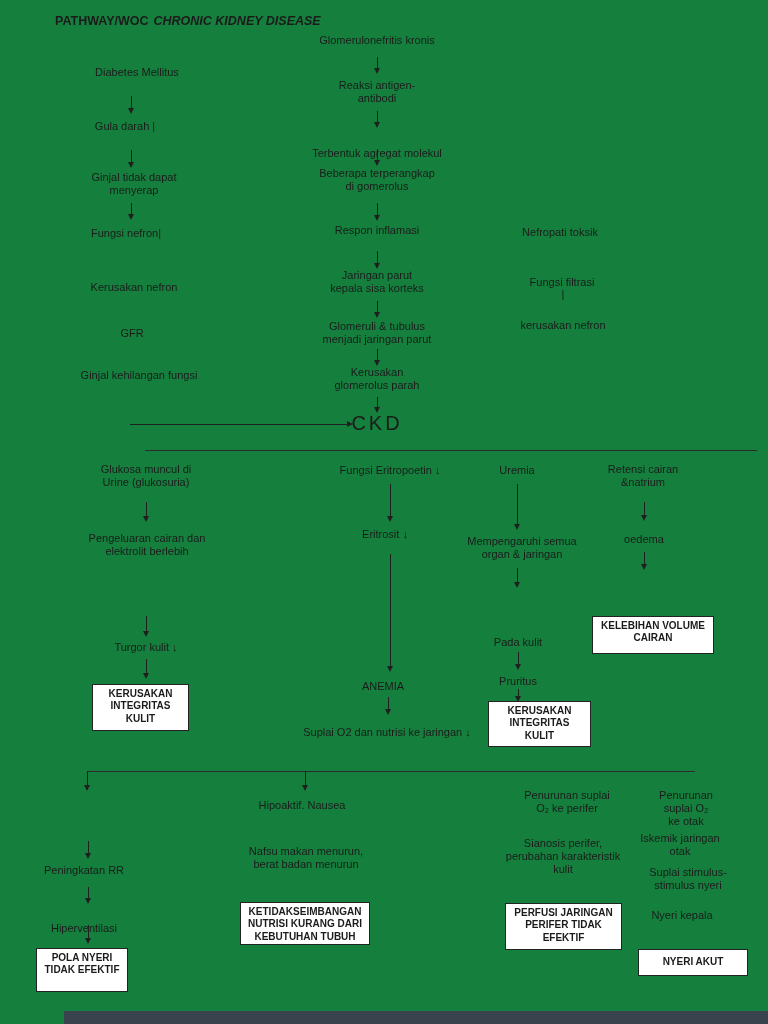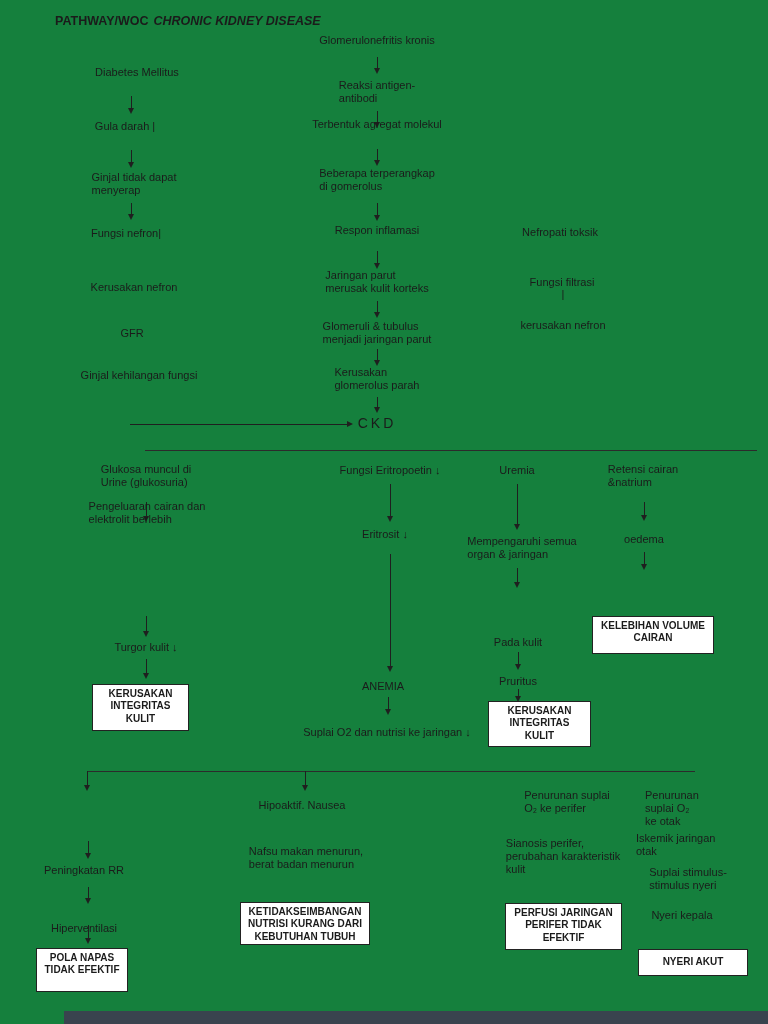--- a/index.html
+++ b/index.html
@@ -1,22 +1,22 @@
 <!DOCTYPE html>
 <html><head>
 <meta charset="utf-8">
 <style>
   html,body{margin:0;padding:0;background:#ffffff;}
   #page{position:relative;width:768px;height:1024px;background:#15803d;overflow:hidden;
         font-family:Liberation Sans, sans-serif;color:#1b1b1b;}
   #doc-title{position:absolute;left:55px;top:14px;font-size:12.5px;font-weight:bold;white-space:nowrap;}
   #doc-title .it{font-style:italic;margin-left:5px;}
-  .node{position:absolute;transform:translateX(-50%);text-align:left;font-size:11px;
+  .node{position:absolute;transform:translateX(-50%);text-align:center;font-size:11px;
         line-height:12.8px;white-space:pre-line;}
-  .ckd{font-size:14px;letter-spacing:3px;line-height:20px;}
+  .ckd{font-size:20px;letter-spacing:3px;line-height:20px;}
   .dx-box{position:absolute;border:1.6px solid #222;background:#fff;font-weight:bold;
           font-size:10px;line-height:12.4px;text-align:center;white-space:pre-line;
           box-sizing:border-box;padding-top:3px;}
   .varr{position:absolute;width:0;border-left:1.4px solid #1f1f1f;}
   .varr::after{content:"";position:absolute;bottom:-6px;left:-4.1px;width:0;height:0;
           border:3.4px solid transparent;border-top:6px solid #1f1f1f;border-bottom:none;}
   .harr{position:absolute;height:0;border-top:1.4px solid #1f1f1f;}
   .harr::after{content:"";position:absolute;right:-6px;top:-4.1px;width:0;height:0;
           border:3.4px solid transparent;border-left:6px solid #1f1f1f;border-right:none;}
   .hline{position:absolute;height:0;border-top:1.4px solid #2b2b2b;}
@@ -41,50 +41,50 @@
   <div class="node" style="left:126px;top:227px">Fungsi nefron|</div>
   <div class="node" style="left:134px;top:281px">Kerusakan nefron</div>
   <div class="node" style="left:132px;top:327px">GFR</div>
   <div class="node" style="left:139px;top:369px">Ginjal kehilangan fungsi</div>
 
   <div class="node" style="left:377px;top:34px">Glomerulonefritis kronis</div>
   <div class="varr" style="left:377px;top:57px;height:11px"></div>
   <div class="node" style="left:377px;top:79px">Reaksi antigen-
 antibodi</div>
   <div class="varr" style="left:377px;top:111px;height:11px"></div>
-  <div class="node" style="left:377px;top:118px">Terbentuk agregat molekul</div>
+  <div class="node" style="left:377px;top:147px">Terbentuk agregat molekul</div>
   <div class="varr" style="left:377px;top:149px;height:11px"></div>
   <div class="node" style="left:377px;top:167px">Beberapa terperangkap
 di gomerolus</div>
   <div class="varr" style="left:377px;top:203px;height:12px"></div>
   <div class="node" style="left:377px;top:224px">Respon inflamasi</div>
   <div class="varr" style="left:377px;top:251px;height:12px"></div>
   <div class="node" style="left:377px;top:269px">Jaringan parut
-merusak kulit korteks</div>
+kepala sisa korteks</div>
   <div class="varr" style="left:377px;top:301px;height:11px"></div>
   <div class="node" style="left:377px;top:320px">Glomeruli &amp; tubulus
 menjadi jaringan parut</div>
   <div class="varr" style="left:377px;top:349px;height:11px"></div>
   <div class="node" style="left:377px;top:366px">Kerusakan
 glomerolus parah</div>
   <div class="varr" style="left:377px;top:397px;height:10px"></div>
   <div class="node ckd" style="left:377px;top:413px">CKD</div>
   <div class="harr" style="left:130px;top:424px;width:217px"></div>
 
   <div class="node" style="left:560px;top:226px">Nefropati toksik</div>
   <div class="node" style="left:562px;top:276px">Fungsi filtrasi</div>
   <div class="node" style="left:563px;top:288px">|</div>
   <div class="node" style="left:563px;top:319px">kerusakan nefron</div>
 
   <div class="hline" style="left:145px;top:450px;width:612px"></div>
 
   <div class="node" style="left:146px;top:463px">Glukosa muncul di
 Urine (glukosuria)</div>
   <div class="varr" style="left:146px;top:502px;height:14px"></div>
-  <div class="node" style="left:147px;top:500px">Pengeluaran cairan dan
+  <div class="node" style="left:147px;top:532px">Pengeluaran cairan dan
 elektrolit berlebih</div>
   <div class="varr" style="left:146px;top:616px;height:15px"></div>
   <div class="node" style="left:146px;top:641px">Turgor kulit ↓</div>
   <div class="varr" style="left:146px;top:659px;height:14px"></div>
   <div class="dx-box" style="left:92px;top:684px;width:97px;height:47px">KERUSAKAN
 INTEGRITAS
 KULIT</div>
 
   <div class="node" style="left:390px;top:464px">Fungsi Eritropoetin ↓</div>
   <div class="varr" style="left:390px;top:484px;height:32px"></div>
@@ -117,21 +117,21 @@
 
   <div class="hline" style="left:87px;top:771px;width:608px"></div>
   <div class="varr" style="left:87px;top:771px;height:14px"></div>
   <div class="varr" style="left:305px;top:771px;height:14px"></div>
 
   <div class="varr" style="left:88px;top:841px;height:12px"></div>
   <div class="node" style="left:84px;top:864px">Peningkatan RR</div>
   <div class="varr" style="left:88px;top:887px;height:11px"></div>
   <div class="node" style="left:84px;top:922px">Hiperventilasi</div>
   <div class="varr" style="left:88px;top:925px;height:13px"></div>
-  <div class="dx-box" style="left:36px;top:948px;width:92px;height:44px">POLA NAPAS
+  <div class="dx-box" style="left:36px;top:948px;width:92px;height:44px">POLA NYERI
 TIDAK EFEKTIF</div>
 
   <div class="node" style="left:302px;top:799px">Hipoaktif. Nausea</div>
   <div class="node" style="left:306px;top:845px">Nafsu makan menurun,
 berat badan menurun</div>
   <div class="dx-box" style="left:240px;top:902px;width:130px;height:43px">KETIDAKSEIMBANGAN
 NUTRISI KURANG DARI
 KEBUTUHAN TUBUH</div>
 
   <div class="node" style="left:567px;top:789px">Penurunan suplai

